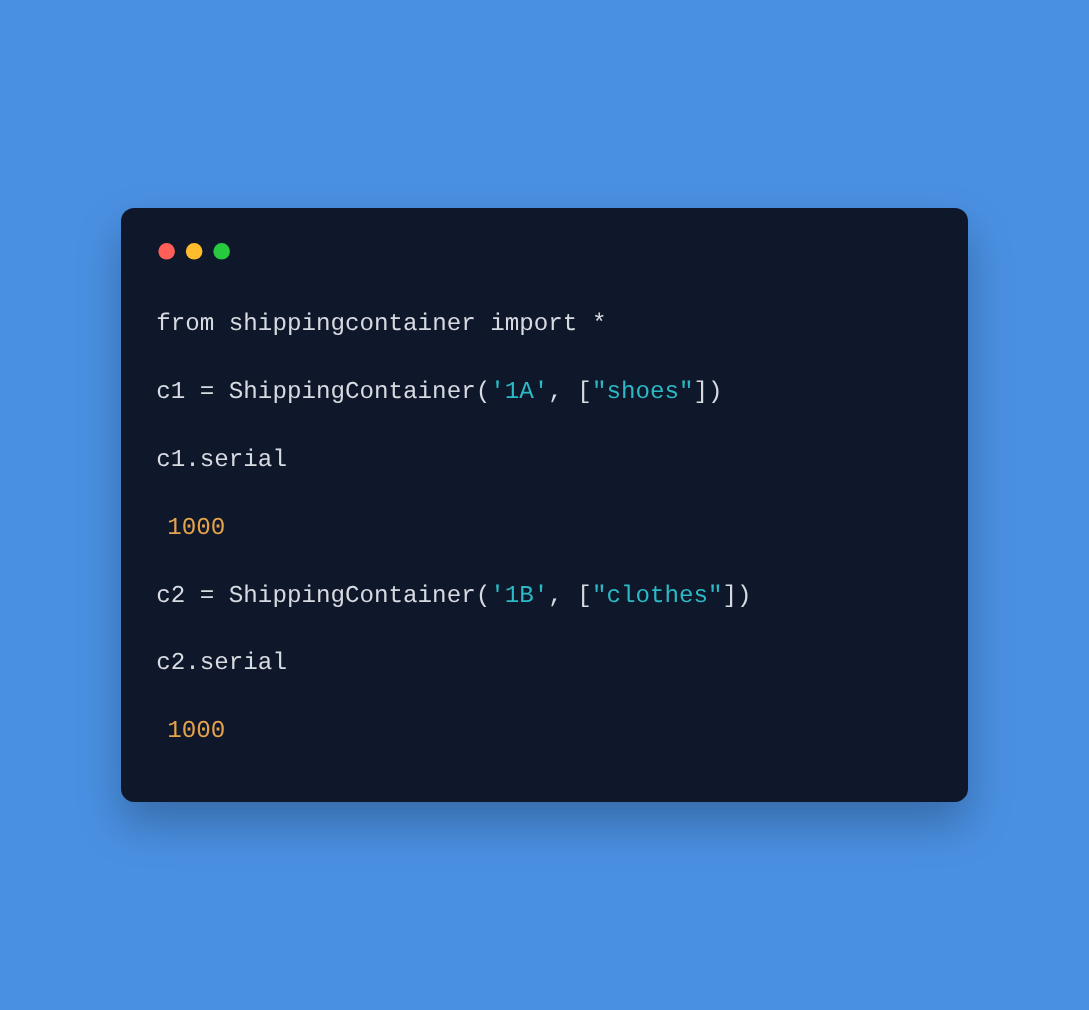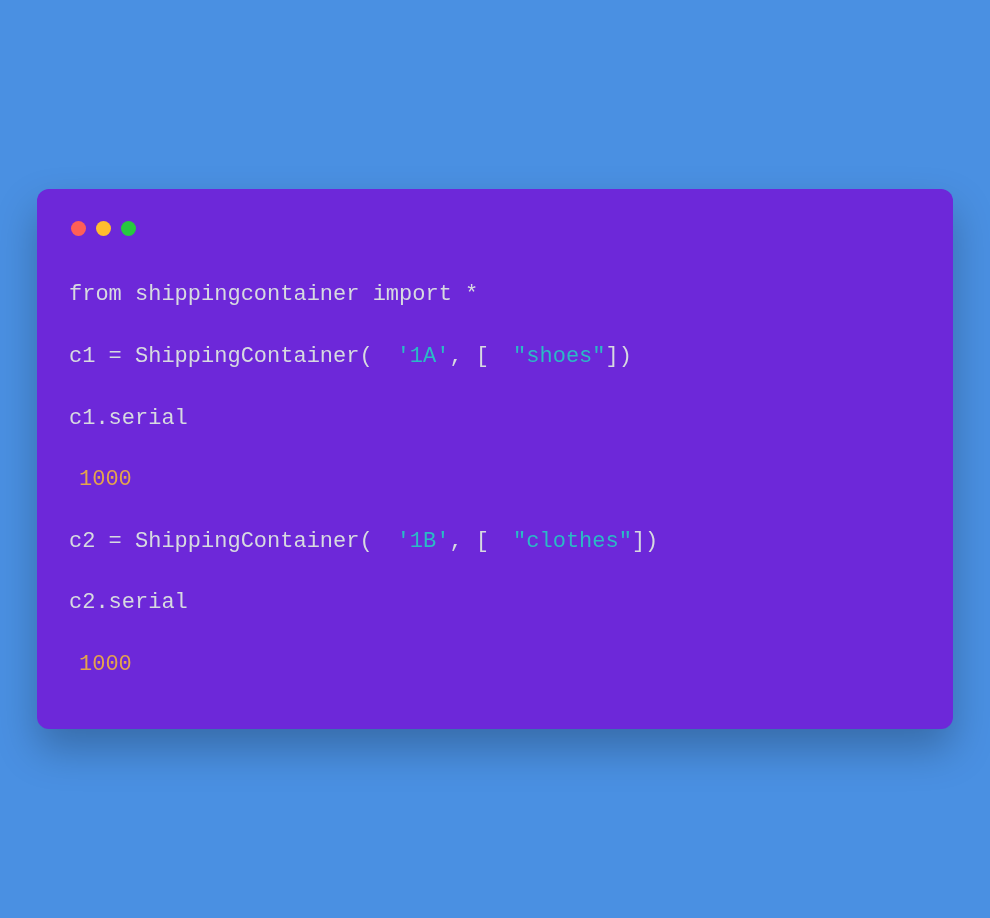--- a/index.html
+++ b/index.html
@@ -5,22 +5,22 @@
   * { margin: 0; padding: 0; box-sizing: border-box; }
   html, body { width: 990px; height: 918px; }
   body {
     background: #4a90e2;
     display: flex;
     align-items: center;
     justify-content: center;
     font-family: "SFMono-Regular", Consolas, "Liberation Mono", Menlo, monospace;
   }
   .window {
-    width: 916px;
-    background: #6d28d9;
+    width: 770px;
+    background: #0f172a;
     border-radius: 12px;
     padding: 28px 32px 48px 32px;
     box-shadow: 0 20px 40px rgba(0,0,0,0.25);
   }
   .titlebar {
     display: flex;
     gap: 10px;
     margin-bottom: 44px;
     margin-top: 4px;
     margin-left: 2px;
@@ -34,21 +34,21 @@
   .dot.yellow { background: #ffbd2e; }
   .dot.green  { background: #27c93f; }
   .code {
     font-size: 22px;
     line-height: 1.4;
     white-space: pre;
     color: #d7dae0;
   }
   .tok-kw     { color: #d7dae0; }
   .tok-plain  { color: #d7dae0; }
-  .tok-str    { color: #2bbac5; margin-left: 24px; }
+  .tok-str    { color: #2bbac5; }
   .tok-num    { color: #e5a44c; margin-left: 10px; }
   .line { display: block; }
 </style>
 </head>
 <body>
 
 <div class="window">
   <div class="titlebar">
     <div class="dot red"></div>
     <div class="dot yellow"></div>

